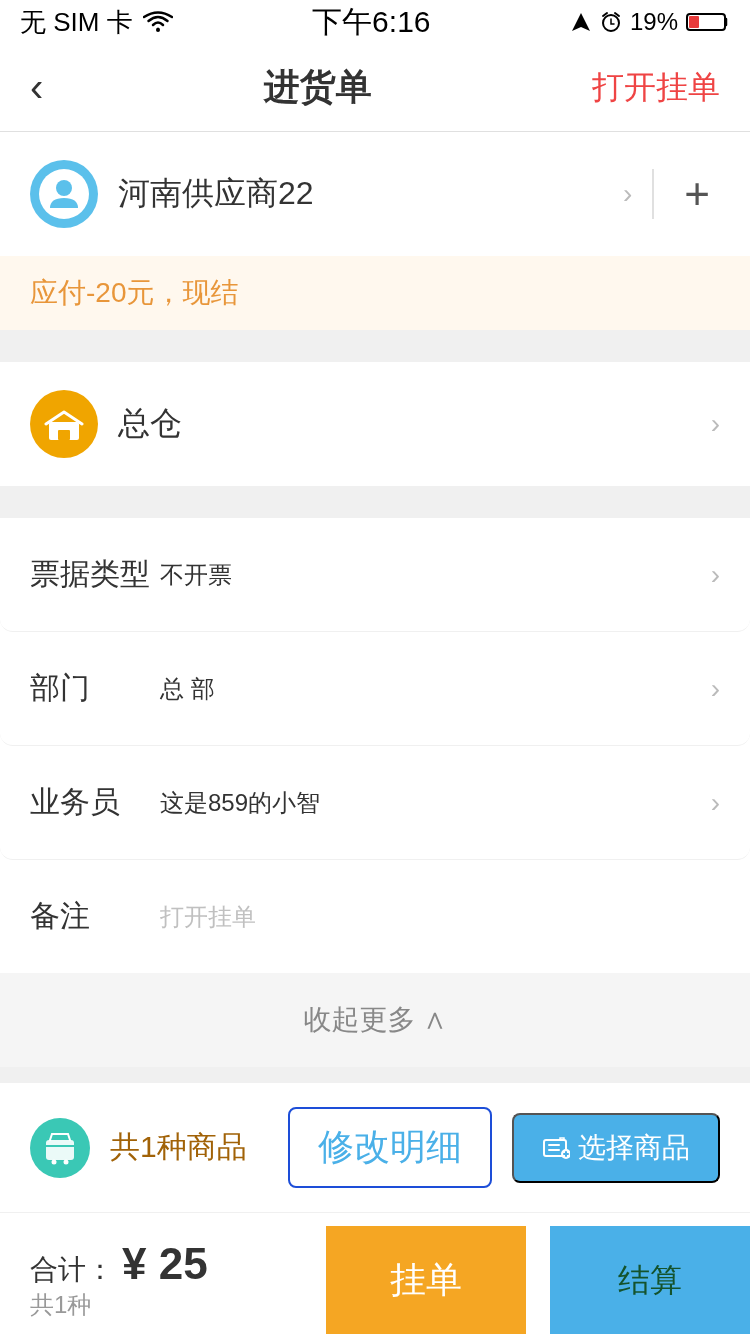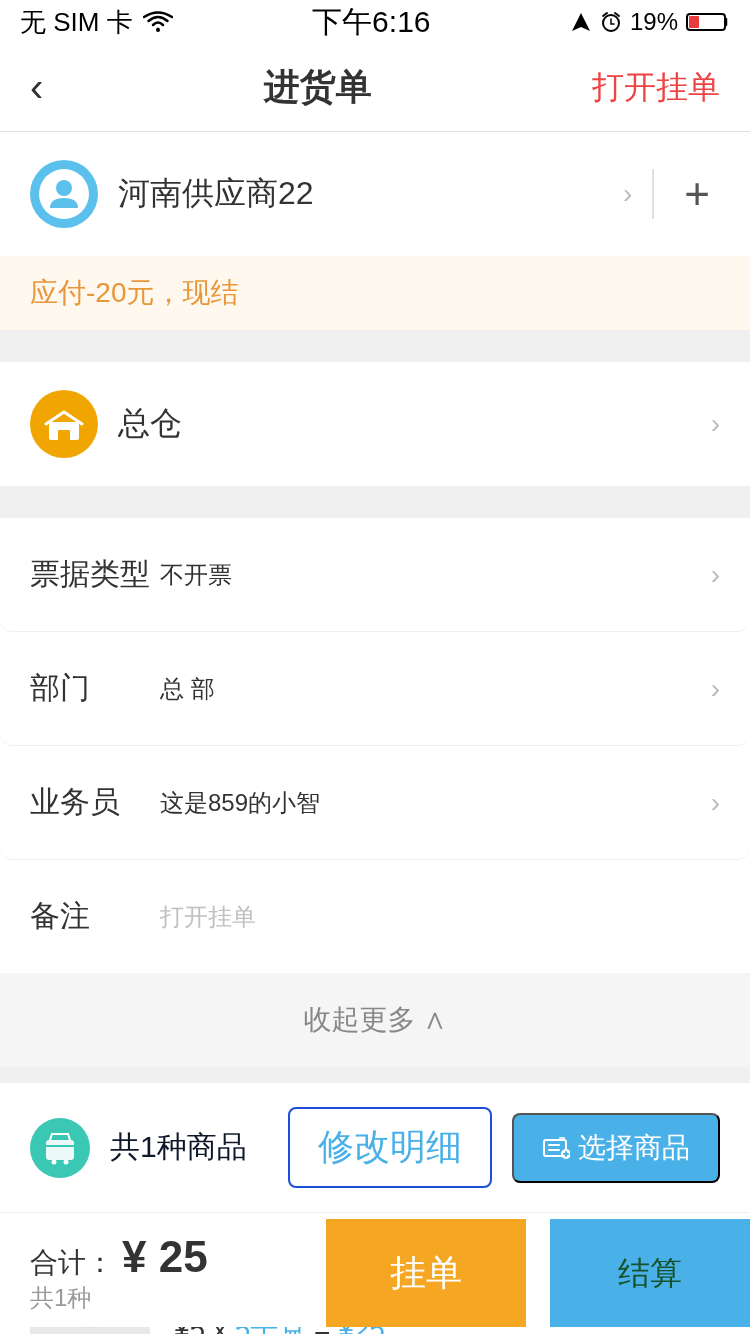--- a/index.html
+++ b/index.html
@@ -217,21 +217,21 @@
       height: 60px;
       border-radius: 50%;
       background: #3ac8b5;
       display: flex;
       align-items: center;
       justify-content: center;
     }
     .product-count-label {
       flex: 1;
       font-size: 30px;
-      color: #0f172a;
+      color: #a16207;
     }
     .btn-outline {
       border: 2px solid #1d4ed8;
       color: #4ab0e8;
       background: #fff;
       font-size: 36px;
       padding: 14px 28px;
       border-radius: 8px;
       cursor: pointer;
     }
@@ -292,21 +292,21 @@
       gap: 4px;
       color: #aaa;
       font-size: 32px;
       cursor: pointer;
       align-self: flex-start;
     }
 
     
     .bottom-bar {
       position: fixed;
-      bottom: 7px;
+      bottom: 0;
       left: 0;
       width: 750px;
       height: 108px;
       display: flex;
       align-items: center;
       background: #fff;
     }
     .total-area {
       flex: 1;
       padding: 0 30px;

